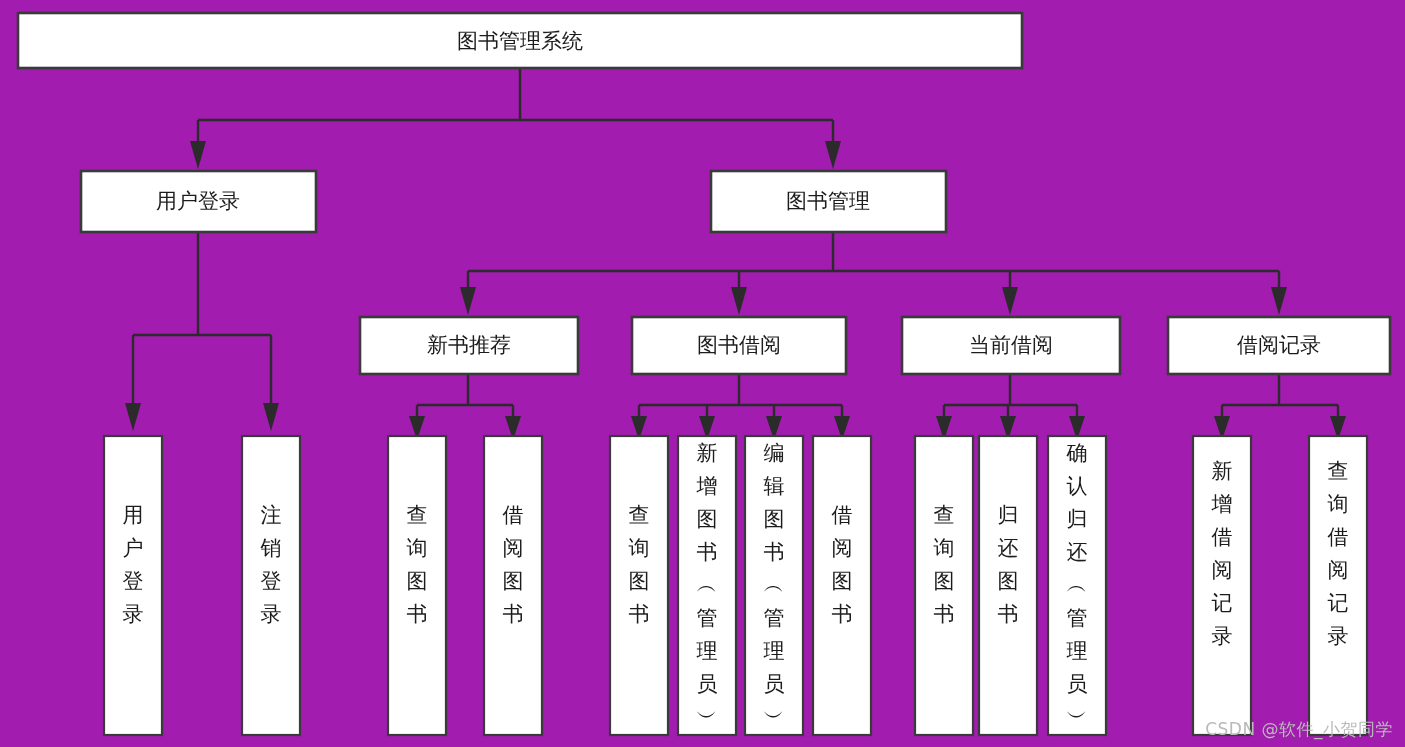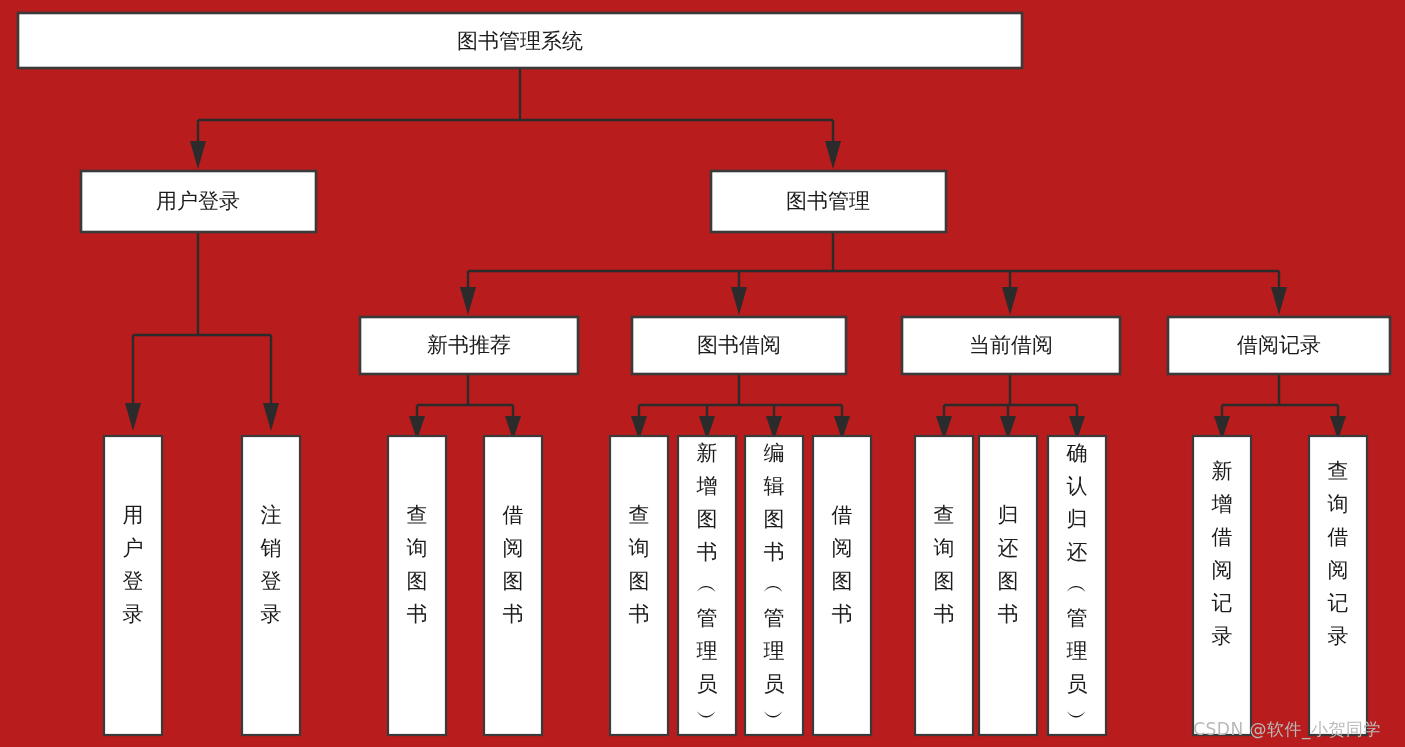--- a/index.html
+++ b/index.html
@@ -11,21 +11,21 @@
   body {
     width: 1405px;
     height: 747px;
     overflow: hidden;
     font-family: "DejaVu Sans", "Liberation Sans", sans-serif;
   }
   #diagram-root {
     position: relative;
     width: 1405px;
     height: 747px;
-    background: #b91c1c;
+    background: #a21caf;
   }
   svg#diagram-svg {
     position: absolute;
     top: 0;
     left: 0;
     width: 1405px;
     height: 747px;
     display: block;
   }
   .node-box {
@@ -56,21 +56,21 @@
     dominant-baseline: middle;
   }
   .label-v {
     font-family: "DejaVu Sans", "Liberation Sans", sans-serif;
     font-size: 21px;
     fill: #1c1c1c;
     text-anchor: middle;
   }
   .watermark {
     position: absolute;
-    right: 24px;
+    right: 12px;
     bottom: 6px;
     font-family: "DejaVu Sans", "Liberation Sans", sans-serif;
     font-size: 17px;
     color: #b9b9b9;
     white-space: nowrap;
     letter-spacing: 0.5px;
     user-select: none;
   }
 </style>
 </head>

